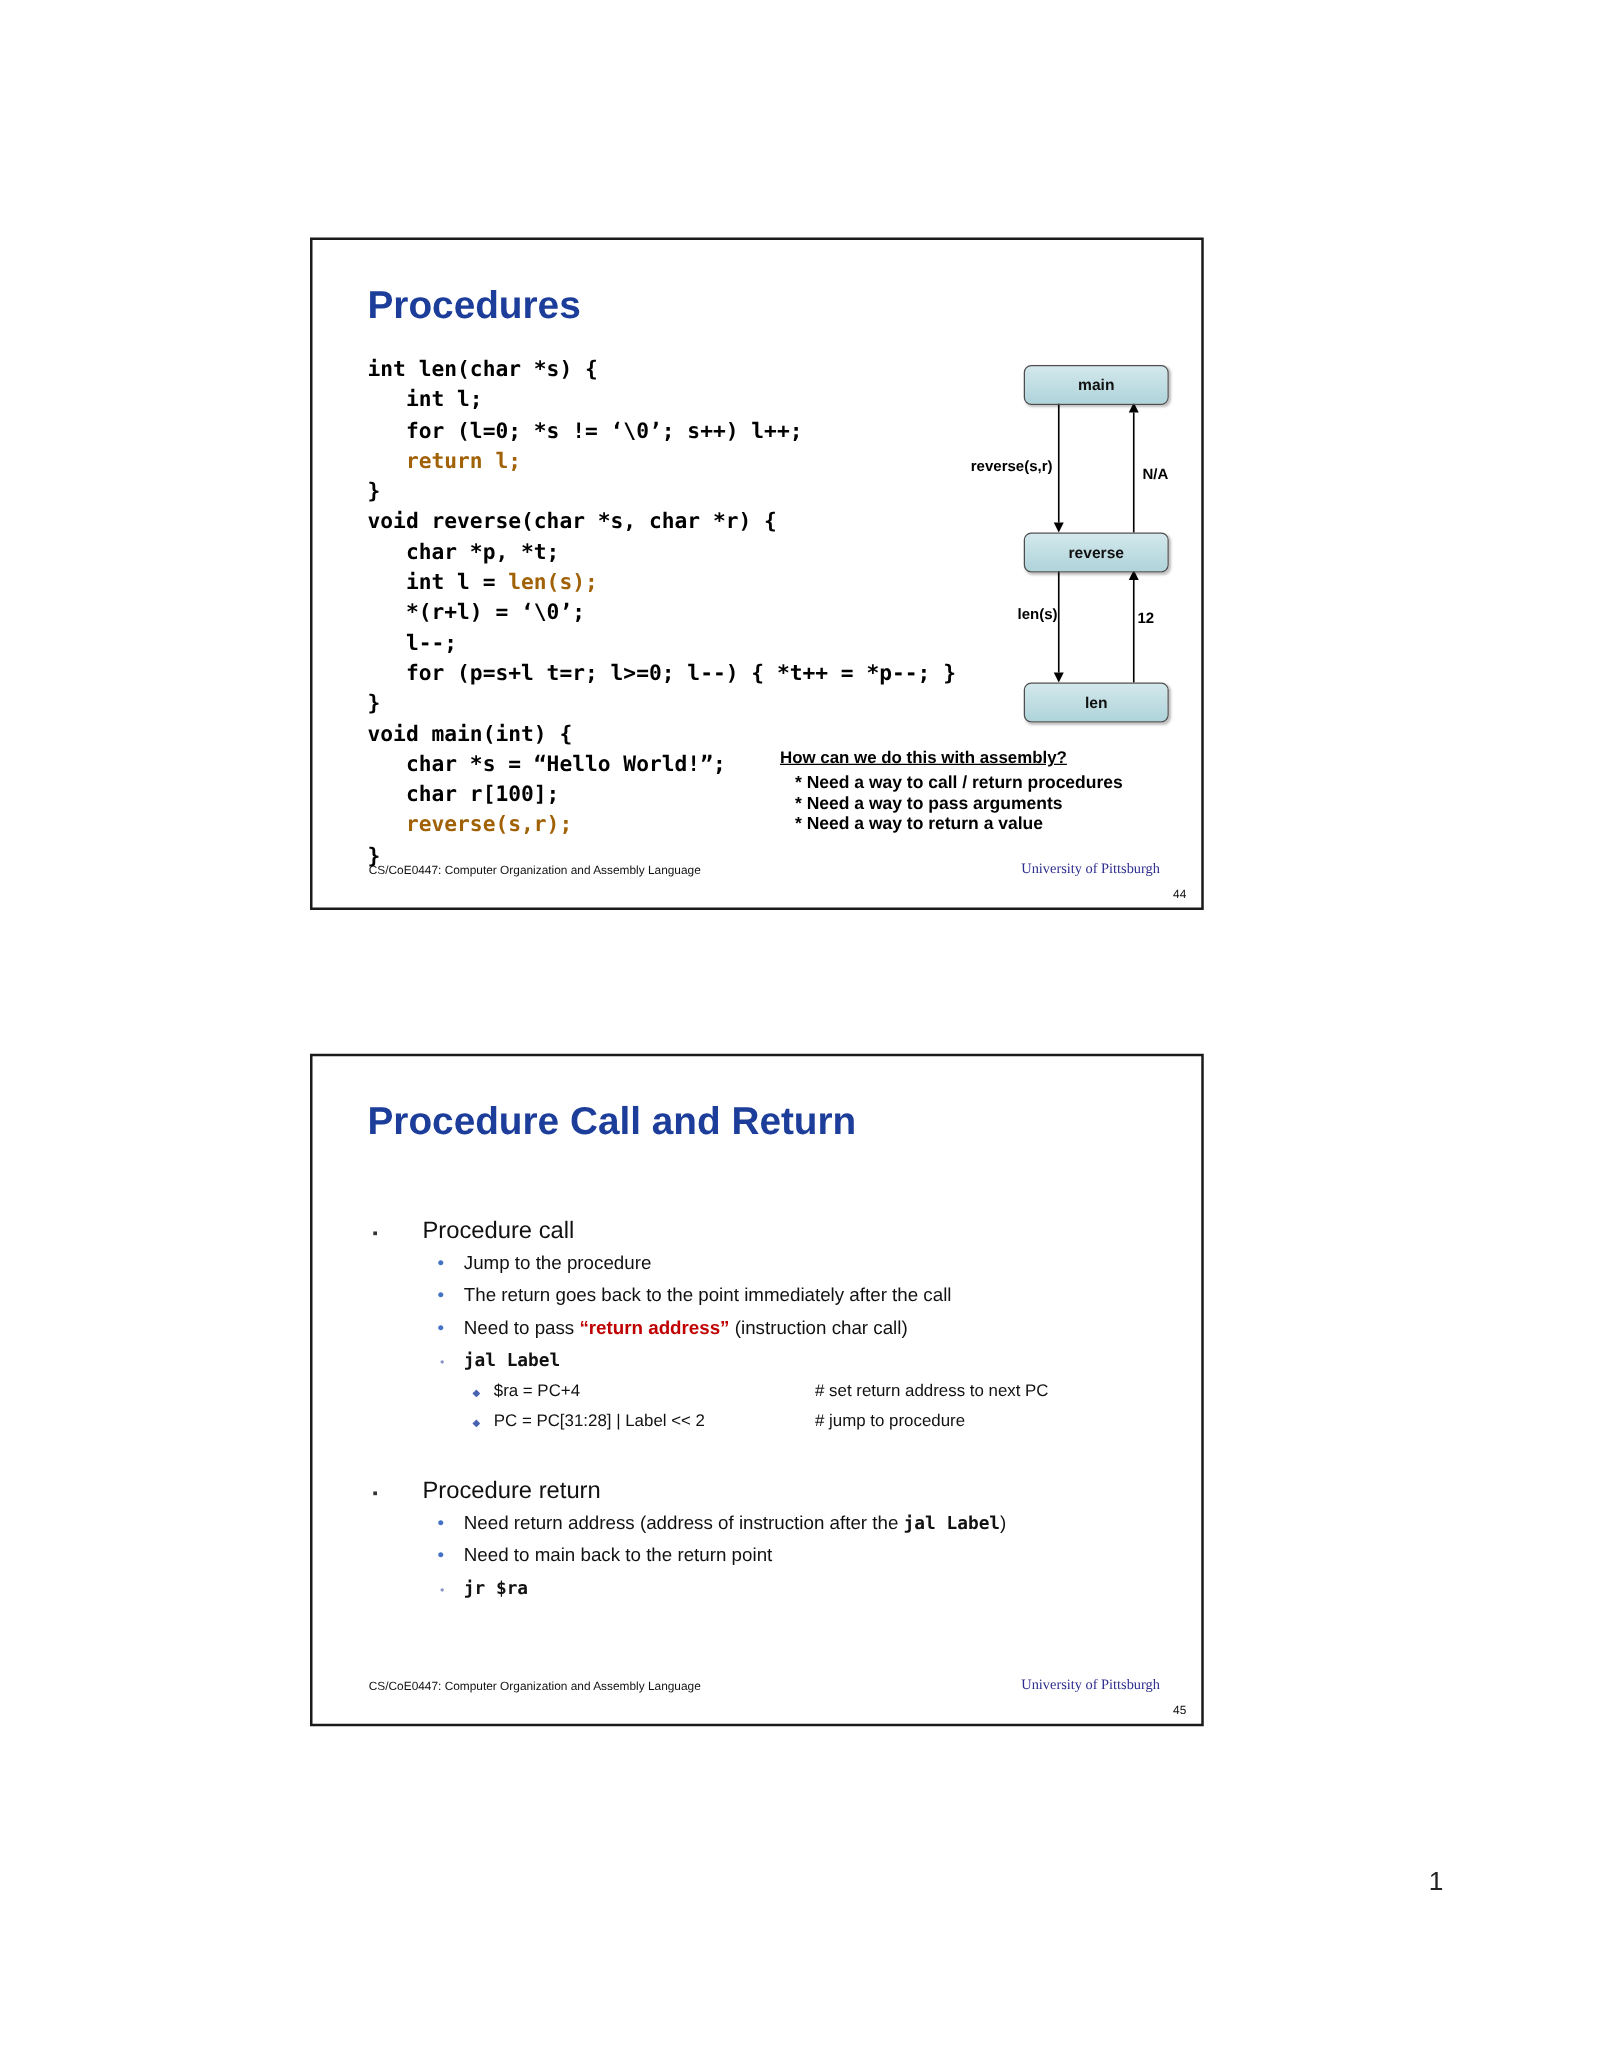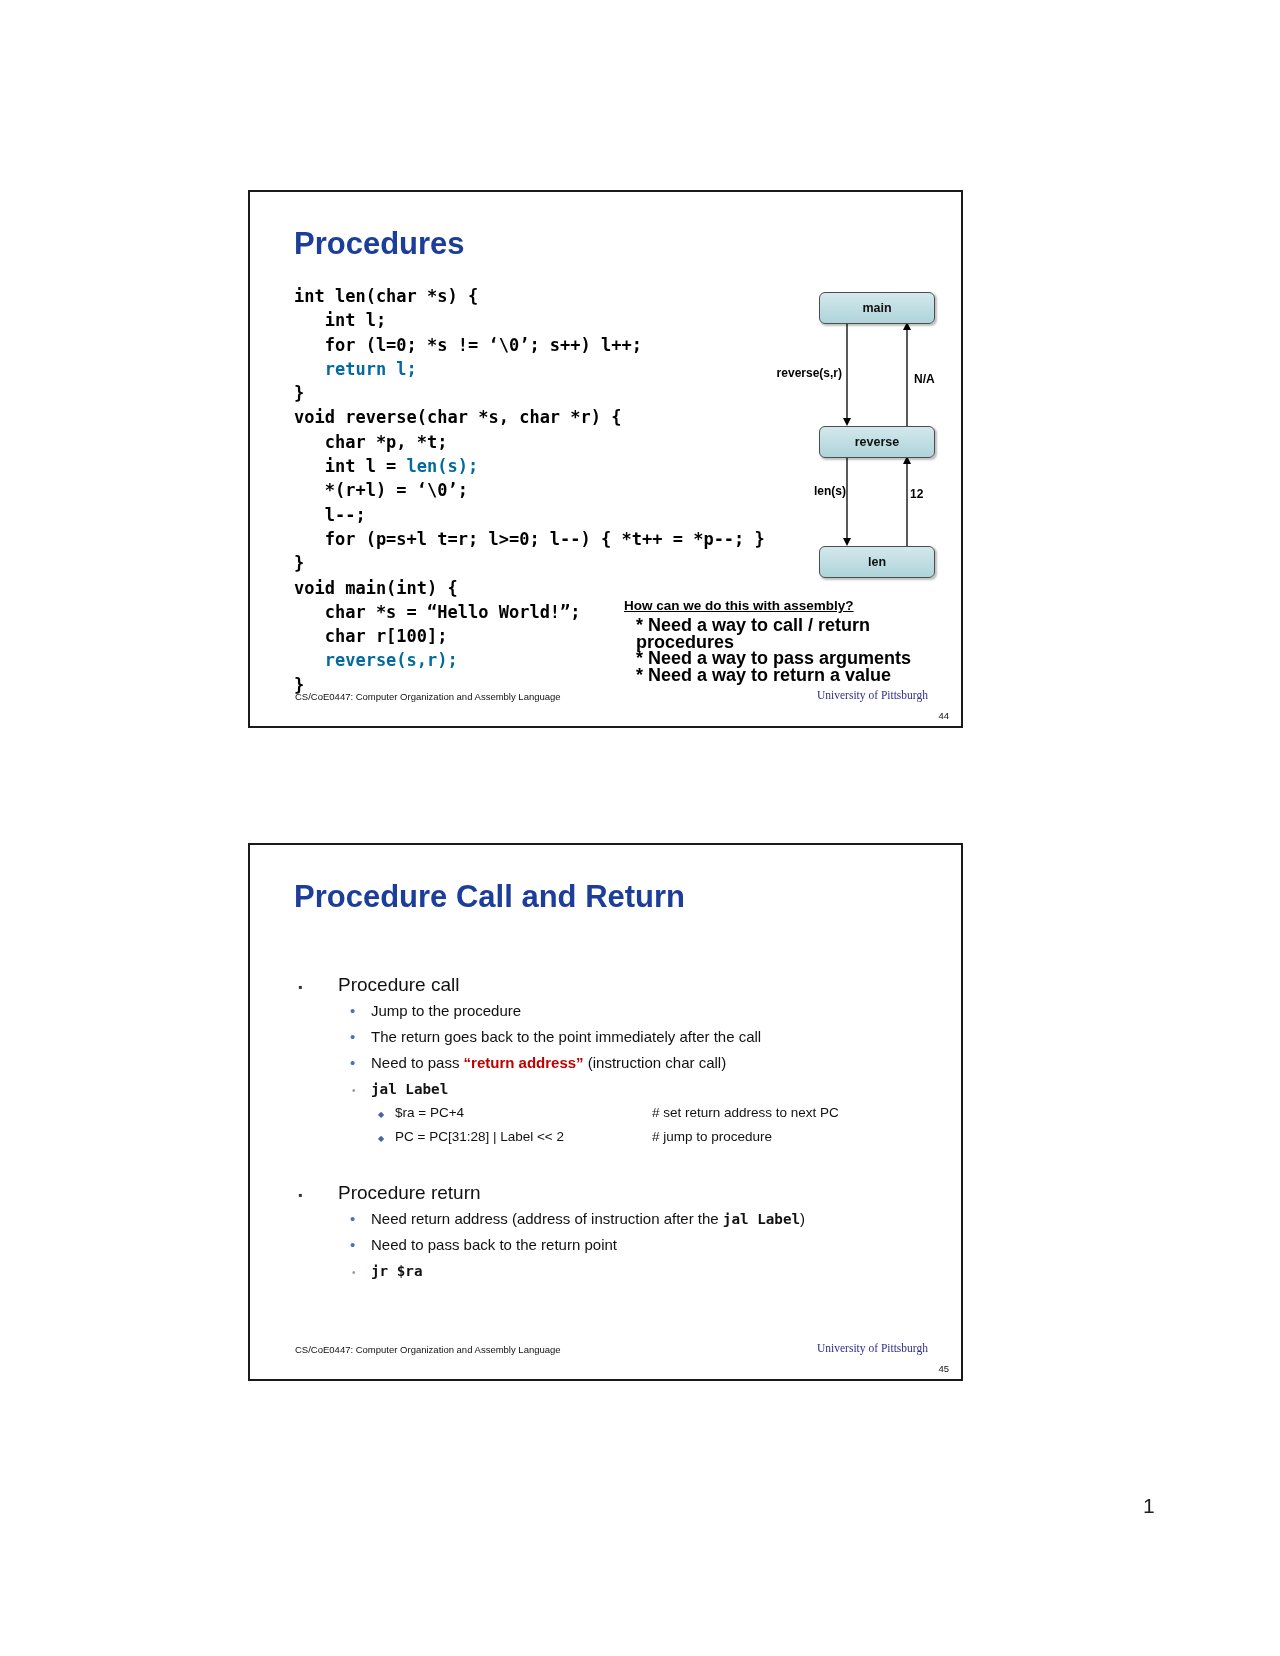--- a/index.html
+++ b/index.html
@@ -18,21 +18,21 @@
     position:absolute;left:44px;top:34px;
     font-size:31px;font-weight:bold;color:#1c3d99;
   }
   
   .code{
     position:absolute;left:44px;top:92px;
     font-family:"DejaVu Sans Mono",monospace;
     font-size:17px;font-weight:bold;line-height:24.3px;
     white-space:pre;color:#000;
   }
-  .code .red{color:#0369a1;}
+  .code .red{color:#a16207;}
   
   .diagram{position:absolute;inset:0;pointer-events:none;}
   .dg-box{
     position:absolute;width:114px;height:30px;
     background:linear-gradient(#d3e8ec,#aed4da);
     border:1px solid #4d4d4d;border-radius:6px;
     display:flex;align-items:center;justify-content:center;
     font-size:12.5px;font-weight:bold;color:#111;
     box-shadow:1.5px 1.5px 2px rgba(0,0,0,0.25);
   }
@@ -41,21 +41,21 @@
   #box-len{left:569px;top:354px;}
   .dg-svg{position:absolute;left:560px;top:95px;}
   .dg-label{position:absolute;font-size:12px;font-weight:bold;color:#000;}
   #lbl-call1{left:516px;top:174px;width:76px;text-align:right;}
   #lbl-ret1{left:664px;top:180px;}
   #lbl-call2{left:548px;top:292px;margin-left:16px;}
   #lbl-ret2{left:660px;top:295px;}
   
   .asm{position:absolute;left:374px;top:406px;color:#000;}
   .asm-h{font-size:13.5px;font-weight:bold;text-decoration:underline;margin-bottom:4px;}
-  .asm-i{font-size:18px;font-weight:bold;line-height:16.5px;padding-left:12px;}
+  .asm-i{font-size:14px;font-weight:bold;line-height:16.5px;padding-left:12px;}
   
   .f-left{position:absolute;left:45px;bottom:24px;font-size:9.5px;color:#111;}
   .f-right{
     position:absolute;left:567px;bottom:25px;
     font-family:"Liberation Serif",serif;font-size:11.5px;color:#2e2e8f;
   }
   .f-page{position:absolute;right:12px;bottom:5px;font-size:9.5px;color:#111;}
   
   .bullets{position:absolute;left:44px;top:126px;width:648px;}
   .bl{position:relative;display:flex;align-items:baseline;}
@@ -161,21 +161,21 @@
       <div class="bl l1 gap">
         <span class="marker"></span>
         <span class="txt"><span class="seg-plain">Procedure return</span></span>
       </div>
       <div class="bl l2">
         <span class="marker"></span>
         <span class="txt"><span class="seg-plain">Need return address (address of instruction after the </span><span class="seg-mono">jal Label</span><span class="seg-plain">)</span></span>
       </div>
       <div class="bl l2">
         <span class="marker"></span>
-        <span class="txt"><span class="seg-plain">Need to pass back to the return point</span></span>
+        <span class="txt"><span class="seg-plain">Need to main back to the return point</span></span>
       </div>
       <div class="bl l2_5">
         <span class="marker"></span>
         <span class="txt"><span class="seg-mono">jr $ra</span></span>
       </div>
     </div>
 
   <div class="f-left">CS/CoE0447: Computer Organization and Assembly Language</div>
   <div class="f-right">University of Pittsburgh</div>
   <div class="f-page">45</div>

